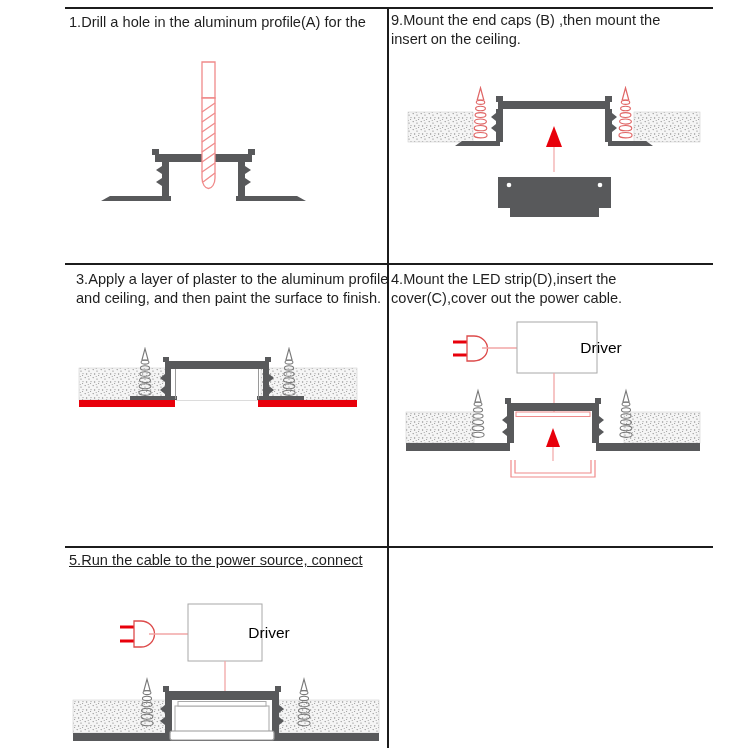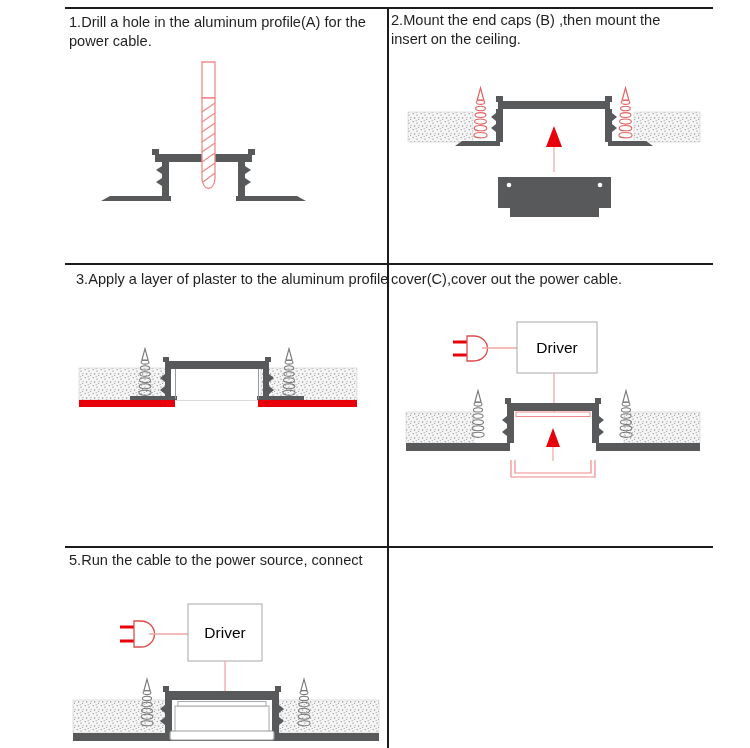--- a/index.html
+++ b/index.html
@@ -5,21 +5,21 @@
   html,body{margin:0;padding:0;background:#fff;}
   .page{
     position:relative;width:750px;height:748px;background:#fff;overflow:hidden;
     font-family:"Liberation Sans", sans-serif;color:#222;margin-left:12px;
   }
   .gline{position:absolute;background:#1c1c1c;}
   .step-text{position:absolute;font-size:14.6px;line-height:19px;color:#1f1f1f;white-space:nowrap;}
   .diagram{position:absolute;}
   .driver-label{
     position:absolute;display:flex;align-items:center;justify-content:center;
-    font-size:15.5px;color:#000;pointer-events:none;
+    font-size:15.5px;color:#000;pointer-events:none;padding-left:44px;
   }
 </style>
 </head>
 <body>
 
 <div class="page">
 
   <svg width="0" height="0" style="position:absolute" aria-hidden="true">
     <defs>
       <pattern id="stip" patternUnits="userSpaceOnUse" width="8" height="8">
@@ -43,33 +43,34 @@
     </defs>
   </svg>
 
   <div class="gline" style="left:53px;top:7px;width:648px;height:2px;"></div>
   <div class="gline" style="left:53px;top:263px;width:648px;height:2px;"></div>
   <div class="gline" style="left:53px;top:546px;width:648px;height:2px;"></div>
   <div class="gline" style="left:375px;top:7px;width:2px;height:741px;"></div>
 
   <div class="step-text" style="left:57px;top:13px;">
     <div>1.Drill a hole in the aluminum profile(A) for the</div>
-    <div>power cable.</div>
   </div>
   <div class="step-text" style="left:379px;top:11px;">
-    <div>2.Mount the end caps (B) ,then mount the</div>
+    <div>9.Mount the end caps (B) ,then mount the</div>
     <div>insert on the ceiling.</div>
   </div>
   <div class="step-text" style="left:64px;top:270px;">
     <div>3.Apply a layer of plaster to the aluminum profile</div>
+    <div>and ceiling, and then paint the surface to finish.</div>
   </div>
   <div class="step-text" style="left:379px;top:270px;">
+    <div>4.Mount the LED strip(D),insert the</div>
     <div>cover(C),cover out the power cable.</div>
   </div>
-  <div class="step-text" style="left:57px;top:551px;">
+  <div class="step-text" style="left:57px;top:551px;text-decoration:underline;">
     <div>5.Run the cable to the power source, connect</div>
   </div>
 
   <svg class="diagram" style="left:60px;top:55px;" width="260" height="200" viewBox="60 55 260 200">
     <g fill="#58595b">
       <rect x="143" y="154" width="97" height="8"></rect>
       <rect x="140" y="149" width="7" height="6"></rect>
       <rect x="236" y="149" width="7" height="6"></rect>
       <rect x="150" y="162" width="7" height="36"></rect>
       <rect x="226" y="162" width="7" height="36"></rect>

